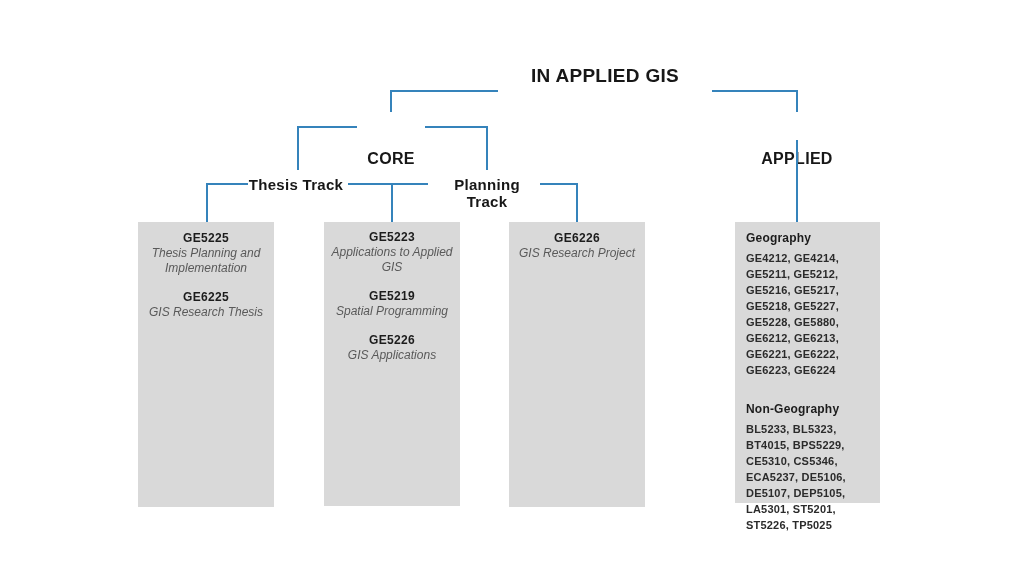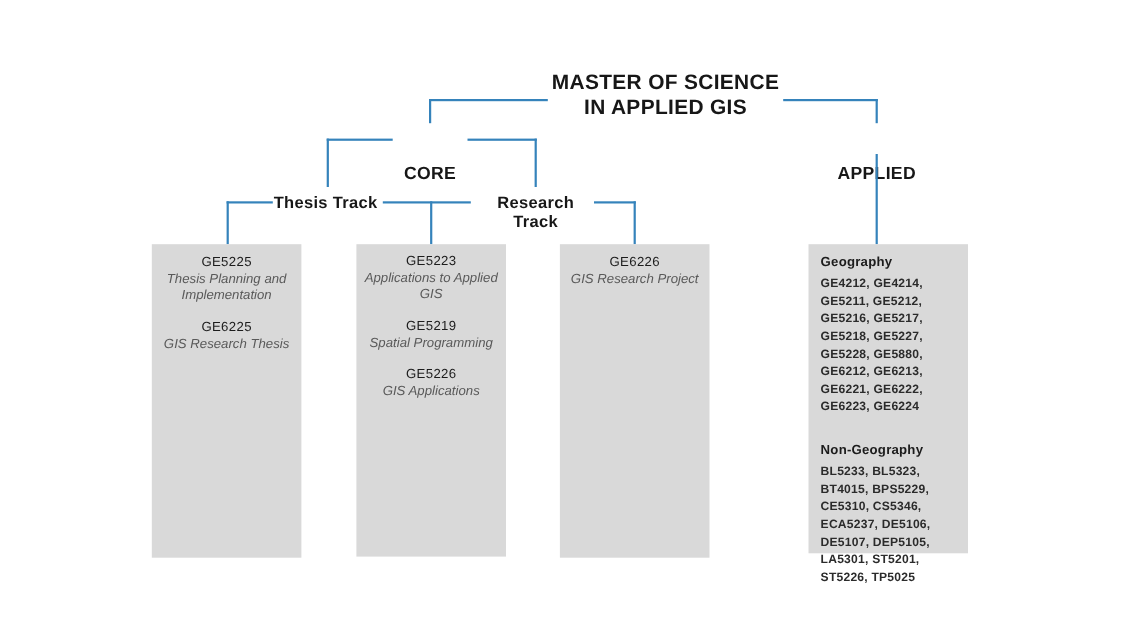--- a/index.html
+++ b/index.html
@@ -37,21 +37,21 @@
     position: absolute;
     top: 222px;
     height: 277px;
     background: #d9d9d9;
     text-align: center;
     padding-top: 8px;
     box-sizing: content-box;
   }
   .course { margin-bottom: 13px; }
   .course-code {
-    font-size: 12px; font-weight: normal; color: #1c1c1c;
+    font-size: 12px; font-weight: bold; color: #1c1c1c;
     letter-spacing: 0.3px; line-height: 16px;
   }
   .course-name {
     font-style: italic; font-size: 12px; color: #595959;
     line-height: 15px; padding: 0 6px;
   }
 
   .elective-box {
     position: absolute;
     left: 724px; top: 222px; width: 145px; height: 281px;
@@ -70,21 +70,20 @@
     font-size: 11px; font-weight: bold; color: #2b2b2b;
     line-height: 16px; letter-spacing: 0.2px;
   }
 </style>
 </head>
 <body>
 
 <div id="canvas">
 
   <div class="title">
-    <div>MASTER OF SCIENCE</div>
     <div>IN APPLIED GIS</div>
   </div>
 
   <div class="hline" style="left:390px; top:90px; width:108px;"></div>
   <div class="vline" style="left:390px; top:90px; height:22px;"></div>
 
   <div class="hline" style="left:712px; top:90px; width:86px;"></div>
   <div class="vline" style="left:796px; top:90px; height:22px;"></div>
 
   <div class="node-label lvl2" style="left:331px;">CORE</div>
@@ -92,21 +91,21 @@
   <div class="node-label lvl2" style="left:737px;">APPLIED</div>
 
   <div class="hline" style="left:297px; top:126px; width:60px;"></div>
   <div class="vline" style="left:297px; top:126px; height:44px;"></div>
 
   <div class="hline" style="left:425px; top:126px; width:63px;"></div>
   <div class="vline" style="left:486px; top:126px; height:44px;"></div>
 
   <div class="node-label lvl3" style="left:241px;">Thesis Track</div>
 
-  <div class="node-label lvl3" style="left:432px;">Research Track</div>
+  <div class="node-label lvl3" style="left:432px;">Planning Track</div>
 
   <div class="hline" style="left:206px; top:183px; width:42px;"></div>
   <div class="vline" style="left:206px; top:183px; height:39px;"></div>
 
   <div class="hline" style="left:348px; top:183px; width:80px;"></div>
   <div class="vline" style="left:391px; top:183px; height:39px;"></div>
 
   <div class="hline" style="left:540px; top:183px; width:38px;"></div>
   <div class="vline" style="left:576px; top:183px; height:39px;"></div>
 

